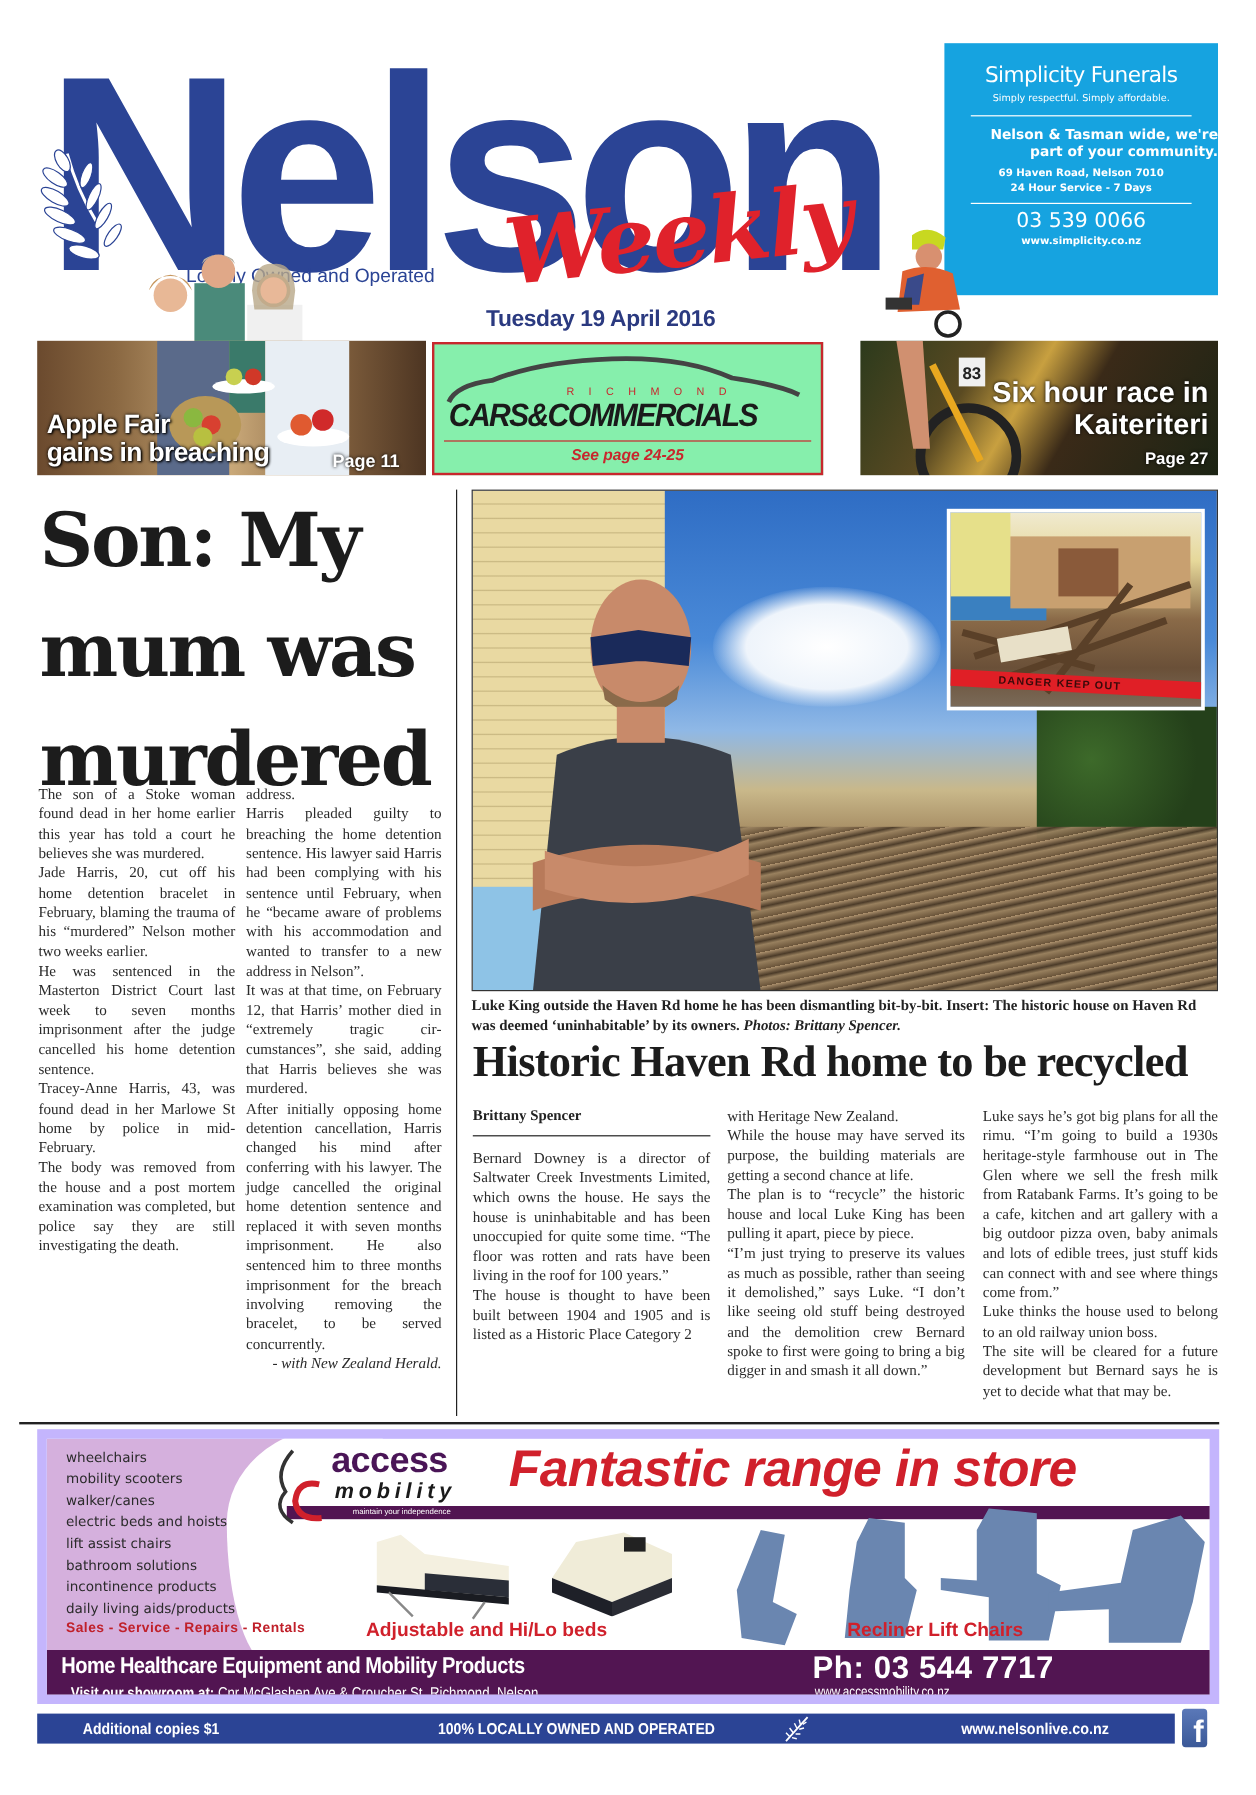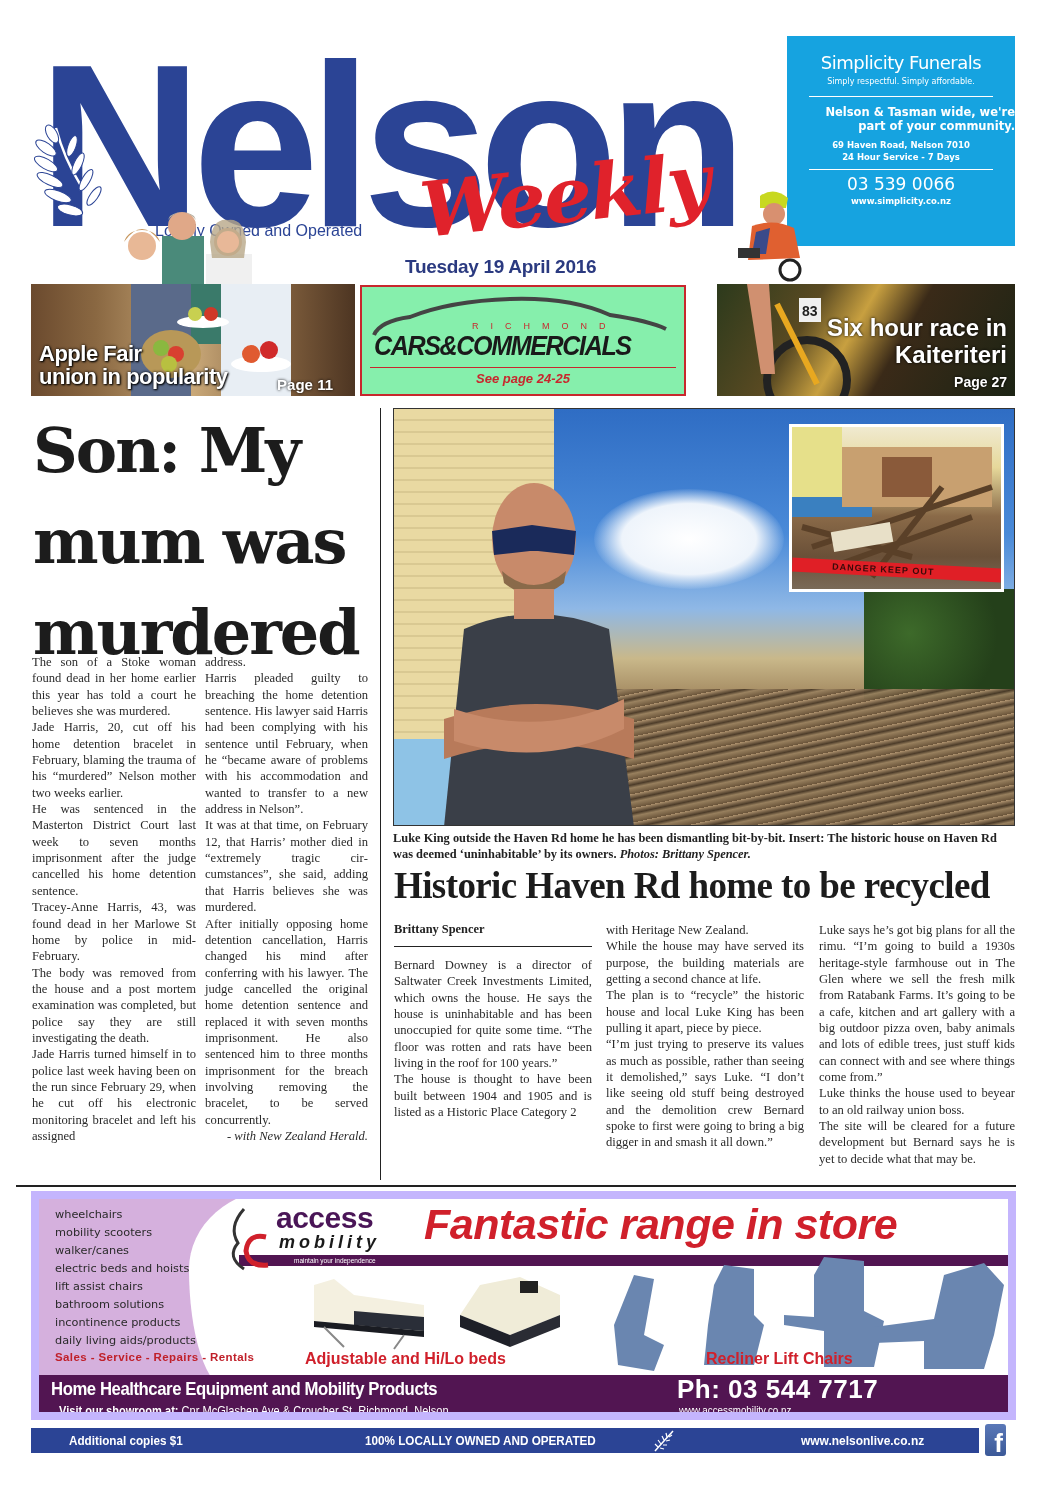--- a/index.html
+++ b/index.html
@@ -170,21 +170,21 @@
       <circle cx="48" cy="80" r="8" fill="#b8c040"></circle>
     <ellipse cx="82" cy="38" rx="26" ry="6" fill="#fff"></ellipse>
       <circle cx="74" cy="30" r="7" fill="#c8d050"></circle>
       <circle cx="90" cy="30" r="7" fill="#d03828"></circle>
     <ellipse cx="140" cy="80" rx="30" ry="8" fill="#fff"></ellipse>
       <circle cx="130" cy="70" r="9" fill="#e05a30"></circle>
       <circle cx="148" cy="66" r="9" fill="#d02a2a"></circle>
   </svg>
   <div class="txt">
     <div>Apple Fair</div>
-    <div>union in popularity</div>
+    <div>gains in breaching</div>
   </div>
   <div class="pg">Page 11</div>
 </div>
 
 <div class="abs teaser-cars">
   <svg class="car-swoosh" viewBox="0 0 300 42">
     <path d="M4 40 Q10 26 40 22 Q80 6 140 4 Q200 2 240 20 Q280 26 296 34" stroke="#444" stroke-width="4" fill="none"></path>
   </svg>
   <div class="cars-richmond">RICHMOND</div>
   <div class="cars-main">CARS&amp;COMMERCIALS</div>
@@ -212,21 +212,20 @@
   <div>mum was</div>
   <div>murdered</div>
 </h1>
 
 <div class="abs bodytext lead-col1">
   <p>The son of a Stoke woman found dead in her home ear­lier this year has told a court he believes she was mur­dered.</p>
   <p>Jade Harris, 20, cut off his home detention bracelet in February, blaming the trau­ma of his “murdered” Nelson mother two weeks earlier.</p>
   <p>He was sentenced in the Masterton District Court last week to seven months imprisonment after the judge cancelled his home de­tention sentence.</p>
   <p>Tracey-Anne Harris, 43, was found dead in her Marlowe St home by police in mid-February.</p>
   <p>The body was removed from the house and a post mortem examination was completed, but police say they are still investigating the death.</p>
-  <p>Jade Harris turned himself in to police last week hav­ing been on the run since February 29, when he cut off his electronic monitoring bracelet and left his assigned</p>
 </div>
 <div class="abs bodytext lead-col2">
   <p>address.</p>
   <p>Harris pleaded guilty to breaching the home deten­tion sentence. His lawyer said Harris had been com­plying with his sentence until February, when he “became aware of problems with his accommodation and wanted to transfer to a new address in Nelson”.</p>
   <p>It was at that time, on Febru­ary 12, that Harris’ mother died in “extremely tragic cir­cumstances”, she said, add­ing that Harris believes she was murdered.</p>
   <p>After initially opposing home detention cancellation, Harris changed his mind af­ter conferring with his law­yer. The judge cancelled the original home detention sentence and replaced it with seven months imprison­ment. He also sentenced him to three months imprison­ment for the breach involv­ing removing the bracelet, to be served concurrently.</p>
   <p class="credit">- with New Zealand Herald.</p>
 </div>
 
 <div class="abs col-rule"></div>
@@ -272,21 +271,21 @@
   <p>The house is thought to have been built between 1904 and 1905 and is listed as a Historic Place Category 2</p>
 </div>
 <div class="abs bodytext s2-col2">
   <p>with Heritage New Zealand.</p>
   <p>While the house may have served its purpose, the building materials are getting a second chance at life.</p>
   <p>The plan is to “recycle” the historic house and local Luke King has been pulling it apart, piece by piece.</p>
   <p>“I’m just trying to preserve its val­ues as much as possible, rather than seeing it demolished,” says Luke. “I don’t like seeing old stuff being destroyed and the demolition crew Bernard spoke to first were going to bring a big digger in and smash it all down.”</p>
 </div>
 <div class="abs bodytext s2-col3">
   <p>Luke says he’s got big plans for all the rimu. “I’m going to build a 1930s heritage-style farmhouse out in The Glen where we sell the fresh milk from Ratabank Farms. It’s going to be a cafe, kitchen and art gallery with a big outdoor pizza oven, baby animals and lots of edible trees, just stuff kids can connect with and see where things come from.”</p>
-  <p>Luke thinks the house used to be­year to an old railway union boss.</p>
+  <p>Luke thinks the house used to be­long to an old railway union boss.</p>
   <p>The site will be cleared for a future development but Bernard says he is yet to decide what that may be.</p>
 </div>
 
 <div class="abs page-rule"></div>
 
 <div class="abs ad">
   <div class="ad-lilac"></div>
   <div class="ad-lilac-curve"></div>
   <div class="ad-list">
     <div>wheelchairs</div>

